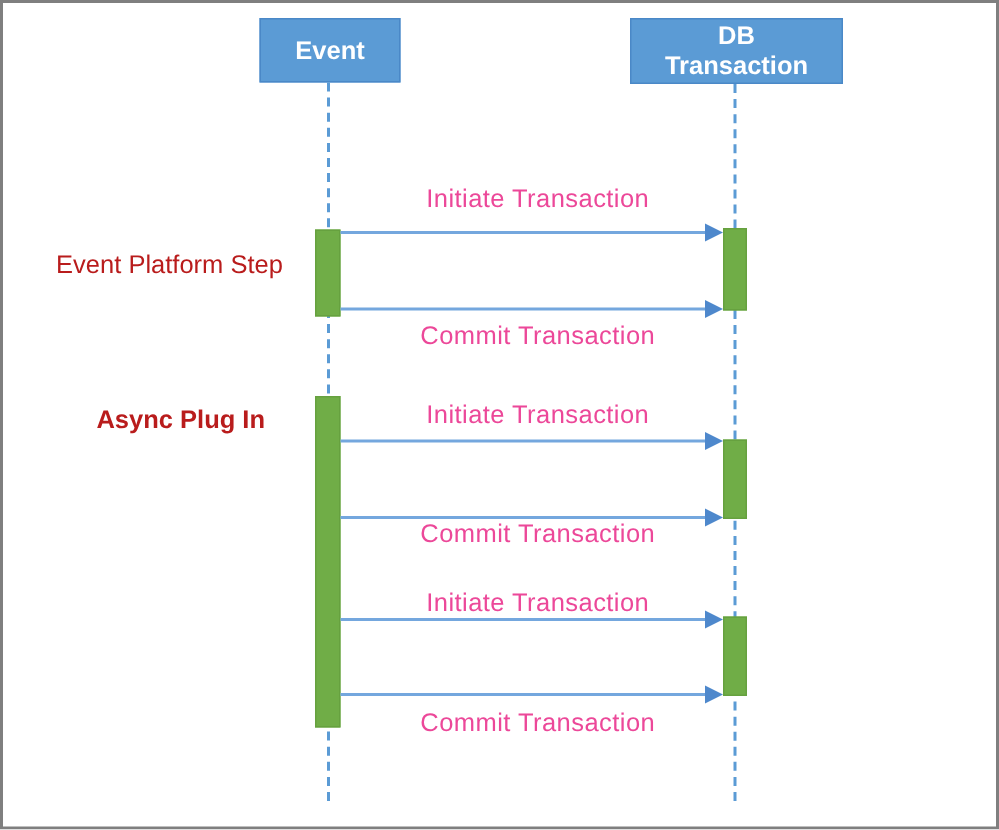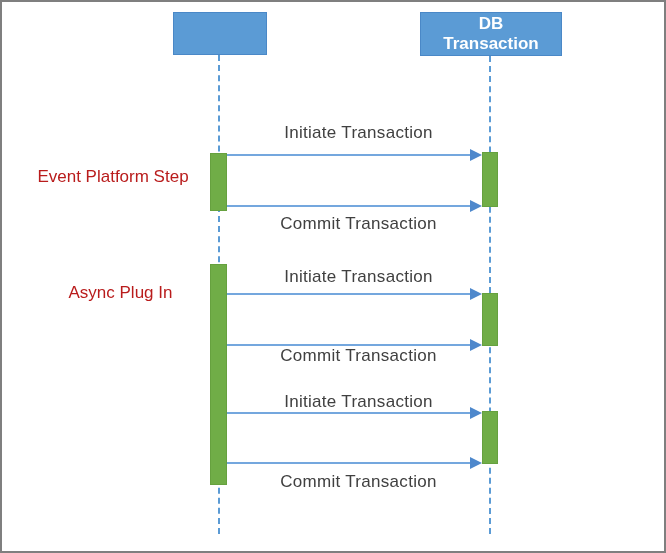--- a/index.html
+++ b/index.html
@@ -55,41 +55,42 @@
     width: 0; height: 0;
     border-top: 6px solid transparent;
     border-bottom: 6px solid transparent;
     border-left: 12px solid #4E88CC;
   }
   .msg-label {
     position: absolute;
     left: 230px;
     width: 253px;
     text-align: center;
-    color: #404040;
+    color: #ec4899;
     font-size: 17px;
     line-height: 20px;
     letter-spacing: 0.3px;
     white-space: nowrap;
   }
   .annotation {
     position: absolute;
     text-align: center;
     color: #b91c1c;
     font-size: 17px;
     line-height: 23px;
     white-space: nowrap;
   }
 </style>
 </head>
 <body>
 
 <div class="canvas">
 
   <div class="actor-box" style="left:171px; top:10px; width:94px; height:43px;">
+    <div>Event</div>
   </div>
   <div class="actor-box" style="left:418px; top:10px; width:142px; height:44px;justify-content:center;">
     <div>DB</div>
     <div>Transaction</div>
   </div>
 
   <div class="lifeline" style="left:216px; top:53px; height:479px;"></div>
   <div class="lifeline" style="left:487px; top:54px; height:478px;"></div>
 
   <div class="activation-bar" style="left:208px; top:151px; width:17px; height:58px;"></div>
@@ -126,17 +127,17 @@
   <div class="msg-label" style="top:121px;">Initiate Transaction</div>
   <div class="msg-label" style="top:212px;">Commit Transaction</div>
   <div class="msg-label" style="top:265px;">Initiate Transaction</div>
   <div class="msg-label" style="top:344px;">Commit Transaction</div>
   <div class="msg-label" style="top:390px;">Initiate Transaction</div>
   <div class="msg-label" style="top:470px;">Commit Transaction</div>
 
   <div class="annotation" style="left:15px; top:163px; width:192px;">
     <div>Event Platform Step</div>
   </div>
-  <div class="annotation" style="left:15px; top:279px; width:207px;">
+  <div class="annotation" style="left:15px; top:266px; width:207px;font-weight:bold;">
     <div>Async Plug In</div>
   </div>
 
 </div>
 
 </body></html>

